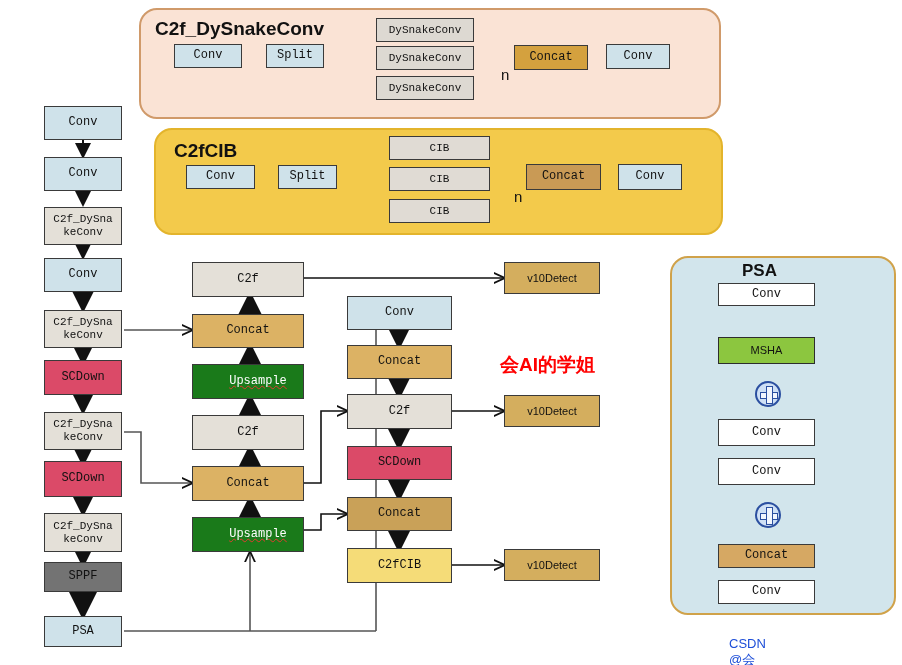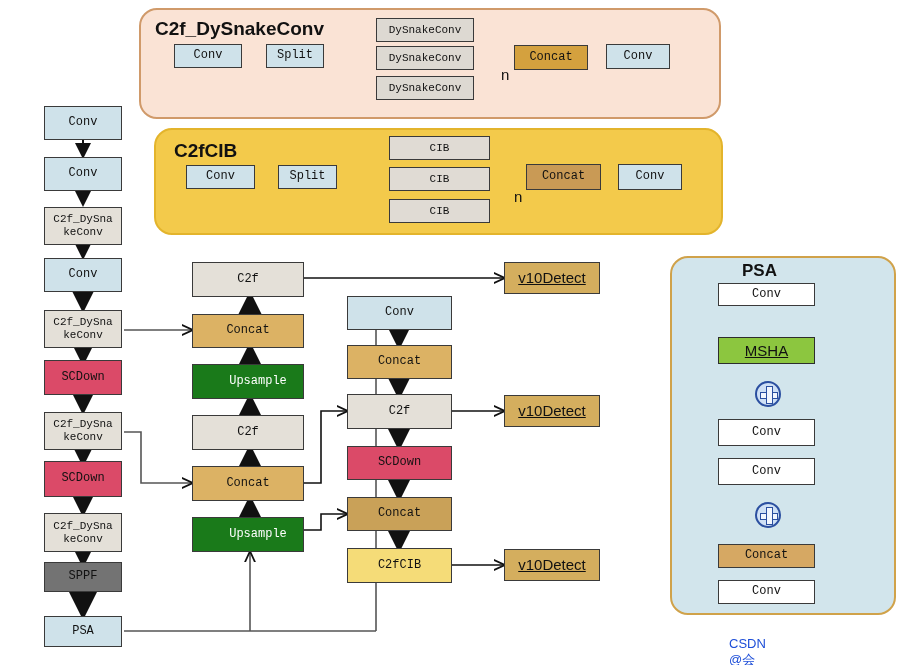--- a/index.html
+++ b/index.html
@@ -7,35 +7,35 @@
        font-family:"Liberation Sans",sans-serif;}
   #stage{position:absolute;left:6px;top:0;width:750px;height:665px;}
   svg.wires{position:absolute;left:0;top:0;width:902px;height:665px;pointer-events:none;}
   svg.wires.under{z-index:1;}
   .panel{position:absolute;border-radius:18px;z-index:2;}
   .box{position:absolute;box-sizing:border-box;border:1.5px solid #3a3a3a;
        display:flex;align-items:center;justify-content:center;text-align:center;
        font-family:"Liberation Mono","DejaVu Sans Mono",monospace;
        font-size:12px;color:#111;line-height:1.15;z-index:3;}
   .box.small{font-size:11px;}
-  .box.sans{font-family:"Liberation Sans",sans-serif;font-size:15px;text-decoration:underline;}
+  .box.sans{font-family:"Liberation Sans",sans-serif;font-size:11px;}
   .lbl{position:absolute;z-index:4;}
   .hdr{font-family:"Liberation Sans",sans-serif;font-weight:bold;color:#111;}
   .plus{position:absolute;border:2px solid #2b4fa0;border-radius:50%;
         background:#cfe0f5;z-index:3;}
   .plus:before,.plus:after{content:"";position:absolute;background:#f2f6fd;
         border:1.5px solid #2b4fa0;}
   .plus:before{left:3px;top:8.5px;width:16px;height:5px;}
   .plus:after{left:8.5px;top:3px;width:5px;height:16px;}
   .title{font-size:23px;color:#1b1b1b;font-family:"Liberation Sans",sans-serif;}
   .cn-red{color:#ff0000;font-weight:bold;font-size:19px;
           font-family:"Liberation Sans",sans-serif;}
   .wm{color:#1d4ed8;font-size:13px;font-family:"Liberation Sans",sans-serif;}
   .nlab{font-family:"Liberation Sans",sans-serif;font-size:15px;color:#111;}
-  .sq{text-decoration-color:#e23b2e;
+  .sq{text-decoration:underline;text-decoration-color:#e23b2e;
       text-decoration-style:wavy;text-decoration-thickness:1px;padding-left:20px;}
 </style>
 </head>
 <body>
 
 <div id="stage">
 
   <svg class="wires under" viewBox="0 0 902 665">
     <defs>
       <marker id="ah" markerWidth="9" markerHeight="9" refX="7" refY="4" orient="auto">
@@ -192,20 +192,21 @@
 
   <div class="box" style="left:712px;top:283px;width:97px;height:23px;background:#ffffff;">Conv</div>
   <div class="box sans" style="left:712px;top:337px;width:97px;height:27px;background:#8cc63f;border-color:#2d2d2d;text-align:right;">MSHA</div>
   <div class="plus" style="left:749px;top:381px;width:22px;height:22px;"></div>
   <div class="box" style="left:712px;top:419px;width:97px;height:27px;background:#ffffff;">Conv</div>
   <div class="box" style="left:712px;top:458px;width:97px;height:27px;background:#ffffff;">Conv</div>
   <div class="plus" style="left:749px;top:502px;width:22px;height:22px;"></div>
   <div class="box" style="left:712px;top:544px;width:97px;height:24px;background:#d6a863;">Concat</div>
   <div class="box" style="left:712px;top:580px;width:97px;height:24px;background:#ffffff;">Conv</div>
 
+  <div class="lbl cn-red" style="left:494px;top:352px;">会AI的学姐</div>
   <div class="lbl wm" style="left:723px;top:636px;">CSDN @会AI的学姐</div>
 
   <div class="box" style="left:38px;top:106px;width:78px;height:34px;background:#cfe2ea;">Conv</div>
   <div class="box" style="left:38px;top:157px;width:78px;height:34px;background:#cfe2ea;">Conv</div>
   <div class="box small" style="left:38px;top:207px;width:78px;height:38px;background:#e4e0d8;">C2f_DySna keConv</div>
   <div class="box" style="left:38px;top:258px;width:78px;height:34px;background:#cfe2ea;">Conv</div>
   <div class="box small" style="left:38px;top:310px;width:78px;height:38px;background:#e4e0d8;">C2f_DySna keConv</div>
   <div class="box" style="left:38px;top:360px;width:78px;height:35px;background:#db4a68;">SCDown</div>
   <div class="box small" style="left:38px;top:412px;width:78px;height:38px;background:#e4e0d8;">C2f_DySna keConv</div>
   <div class="box" style="left:38px;top:461px;width:78px;height:36px;background:#db4a68;">SCDown</div>

